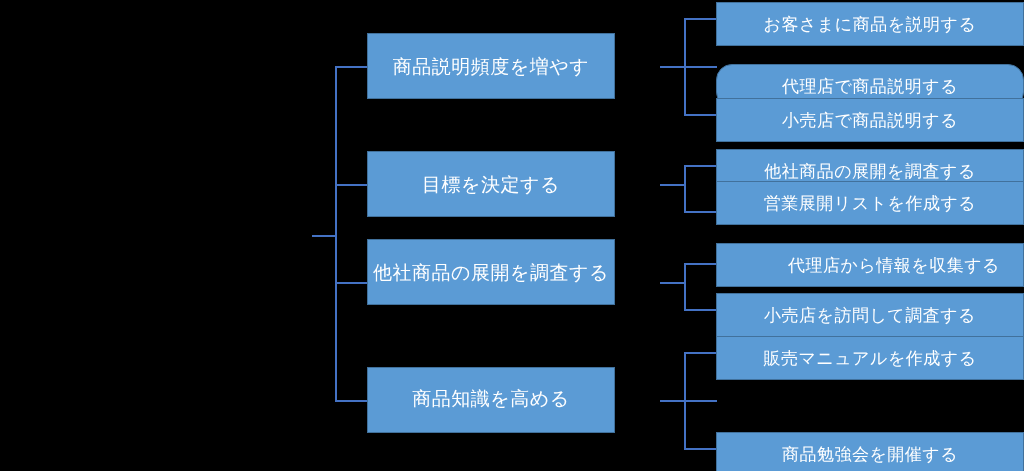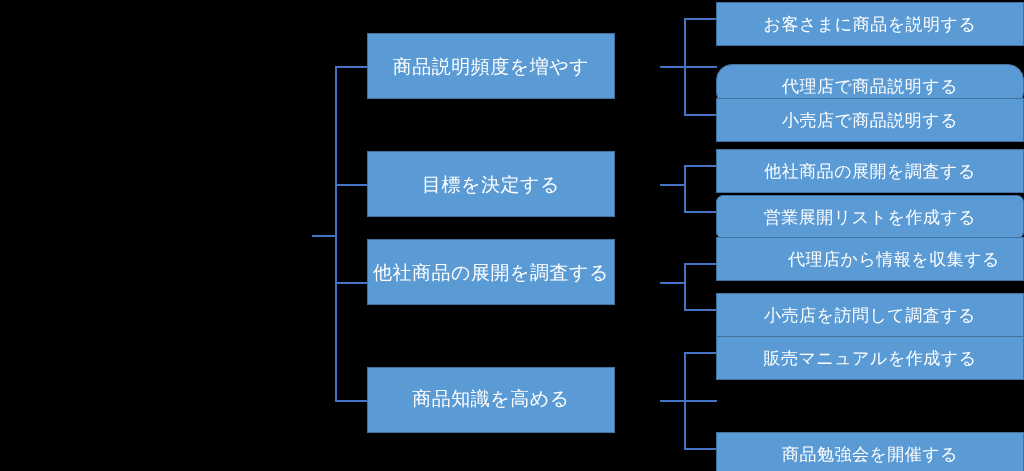--- a/index.html
+++ b/index.html
@@ -83,30 +83,30 @@
   <div class="node lvl3" style="top:98px;">小売店で商品説明する</div>
 
   <div class="node lvl2" style="top:151px;">目標を決定する</div>
 
   <div class="conn h" style="left:660px; top:184px; width:26px;"></div>
   <div class="conn v" style="left:684px; top:165px; height:48px;"></div>
   <div class="conn h" style="left:684px; top:165px; width:33px;"></div>
   <div class="conn h" style="left:684px; top:211px; width:33px;"></div>
 
   <div class="node lvl3" style="top:149px;">他社商品の展開を調査する</div>
-  <div class="node lvl3" style="top:195px;border-radius:7px;">営業展開リストを作成する</div>
+  <div class="node lvl3" style="top:181px;">営業展開リストを作成する</div>
 
   <div class="node lvl2" style="top:239px;">他社商品の展開を調査する</div>
 
   <div class="conn h" style="left:660px; top:282px; width:26px;"></div>
   <div class="conn v" style="left:684px; top:263px; height:48px;"></div>
   <div class="conn h" style="left:684px; top:263px; width:33px;"></div>
   <div class="conn h" style="left:684px; top:309px; width:33px;"></div>
 
-  <div class="node lvl3" style="top:237px;padding-left:48px;">代理店から情報を収集する</div>
+  <div class="node lvl3" style="top:243px;padding-left:48px;">代理店から情報を収集する</div>
   <div class="node lvl3" style="top:293px;">小売店を訪問して調査する</div>
 
   <div class="node lvl2" style="top:367px;font-family:Liberation Mono, monospace;">商品知識を高める</div>
 
   <div class="conn h" style="left:660px; top:400px; width:26px;"></div>
   <div class="conn v" style="left:684px; top:352px; height:98px;"></div>
   <div class="conn h" style="left:684px; top:352px; width:33px;"></div>
   <div class="conn h" style="left:684px; top:400px; width:33px;"></div>
   <div class="conn h" style="left:684px; top:448px; width:33px;"></div>
 

